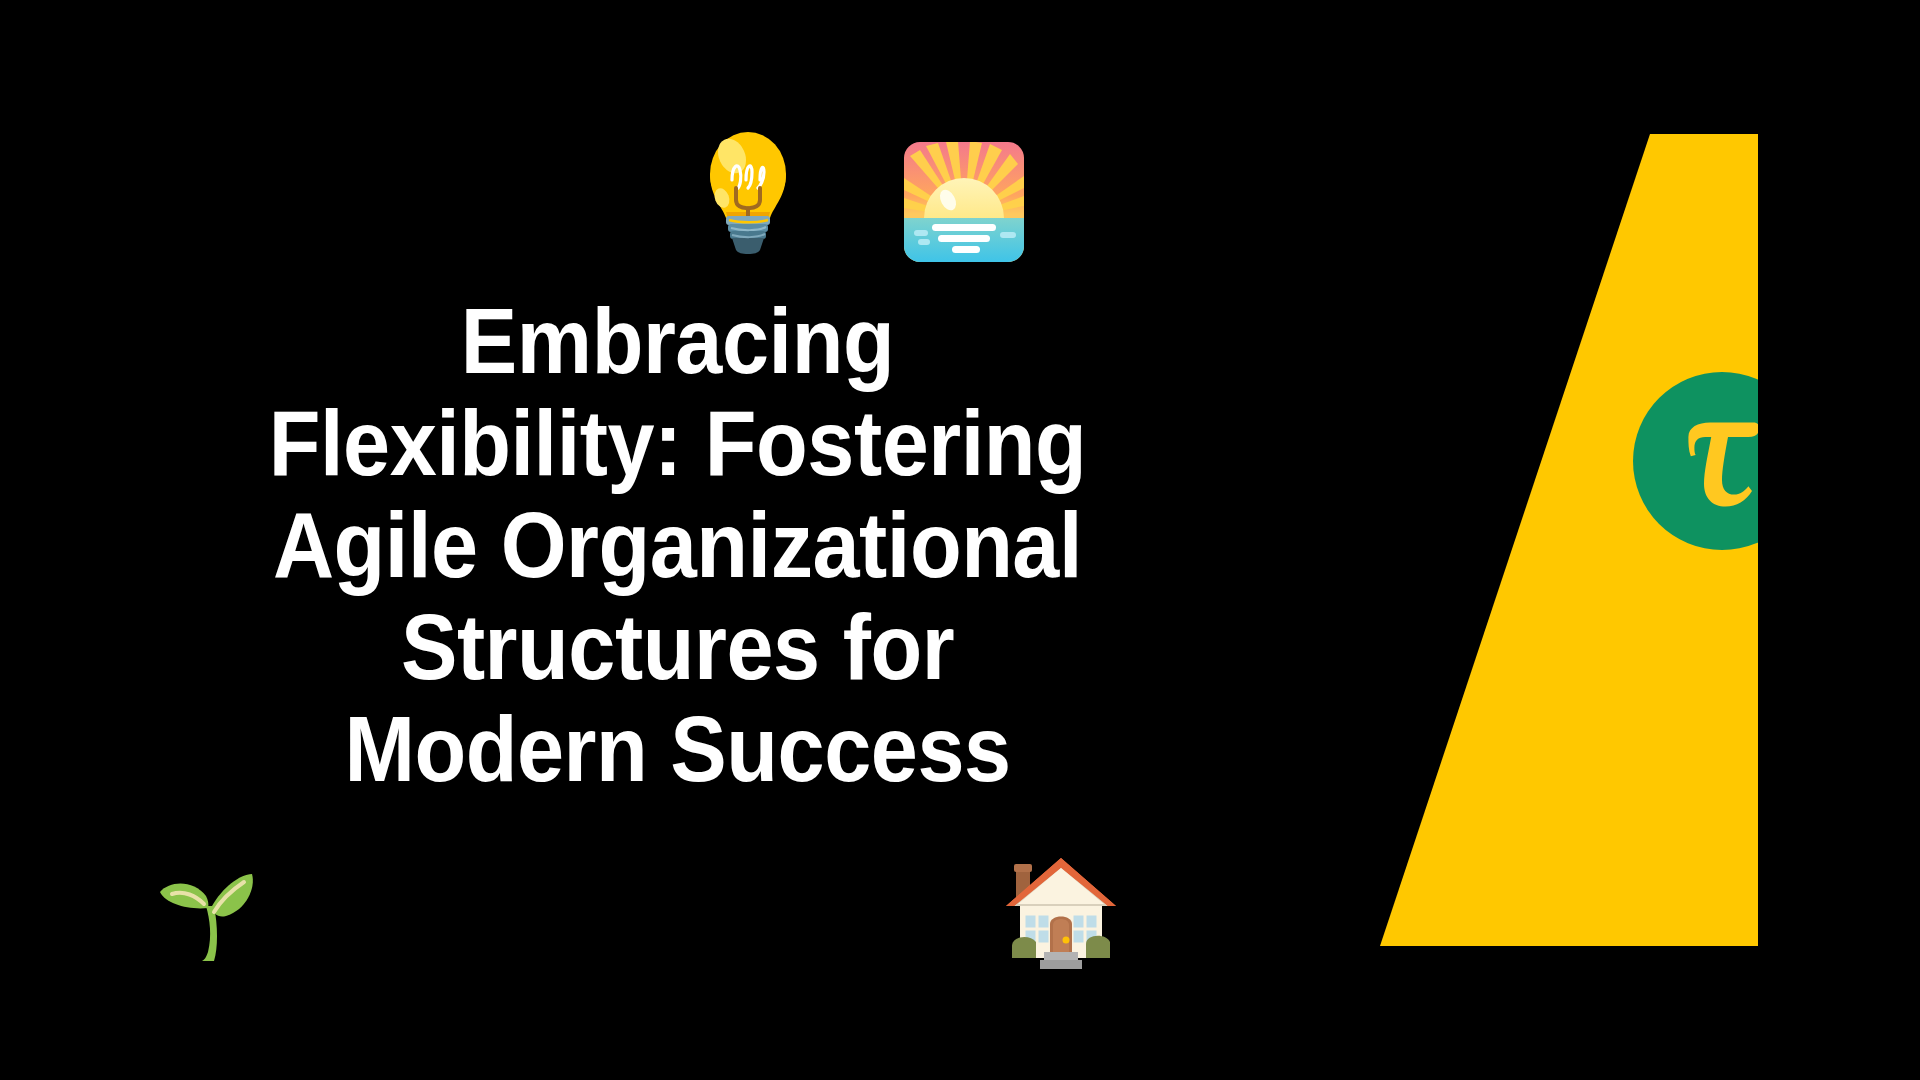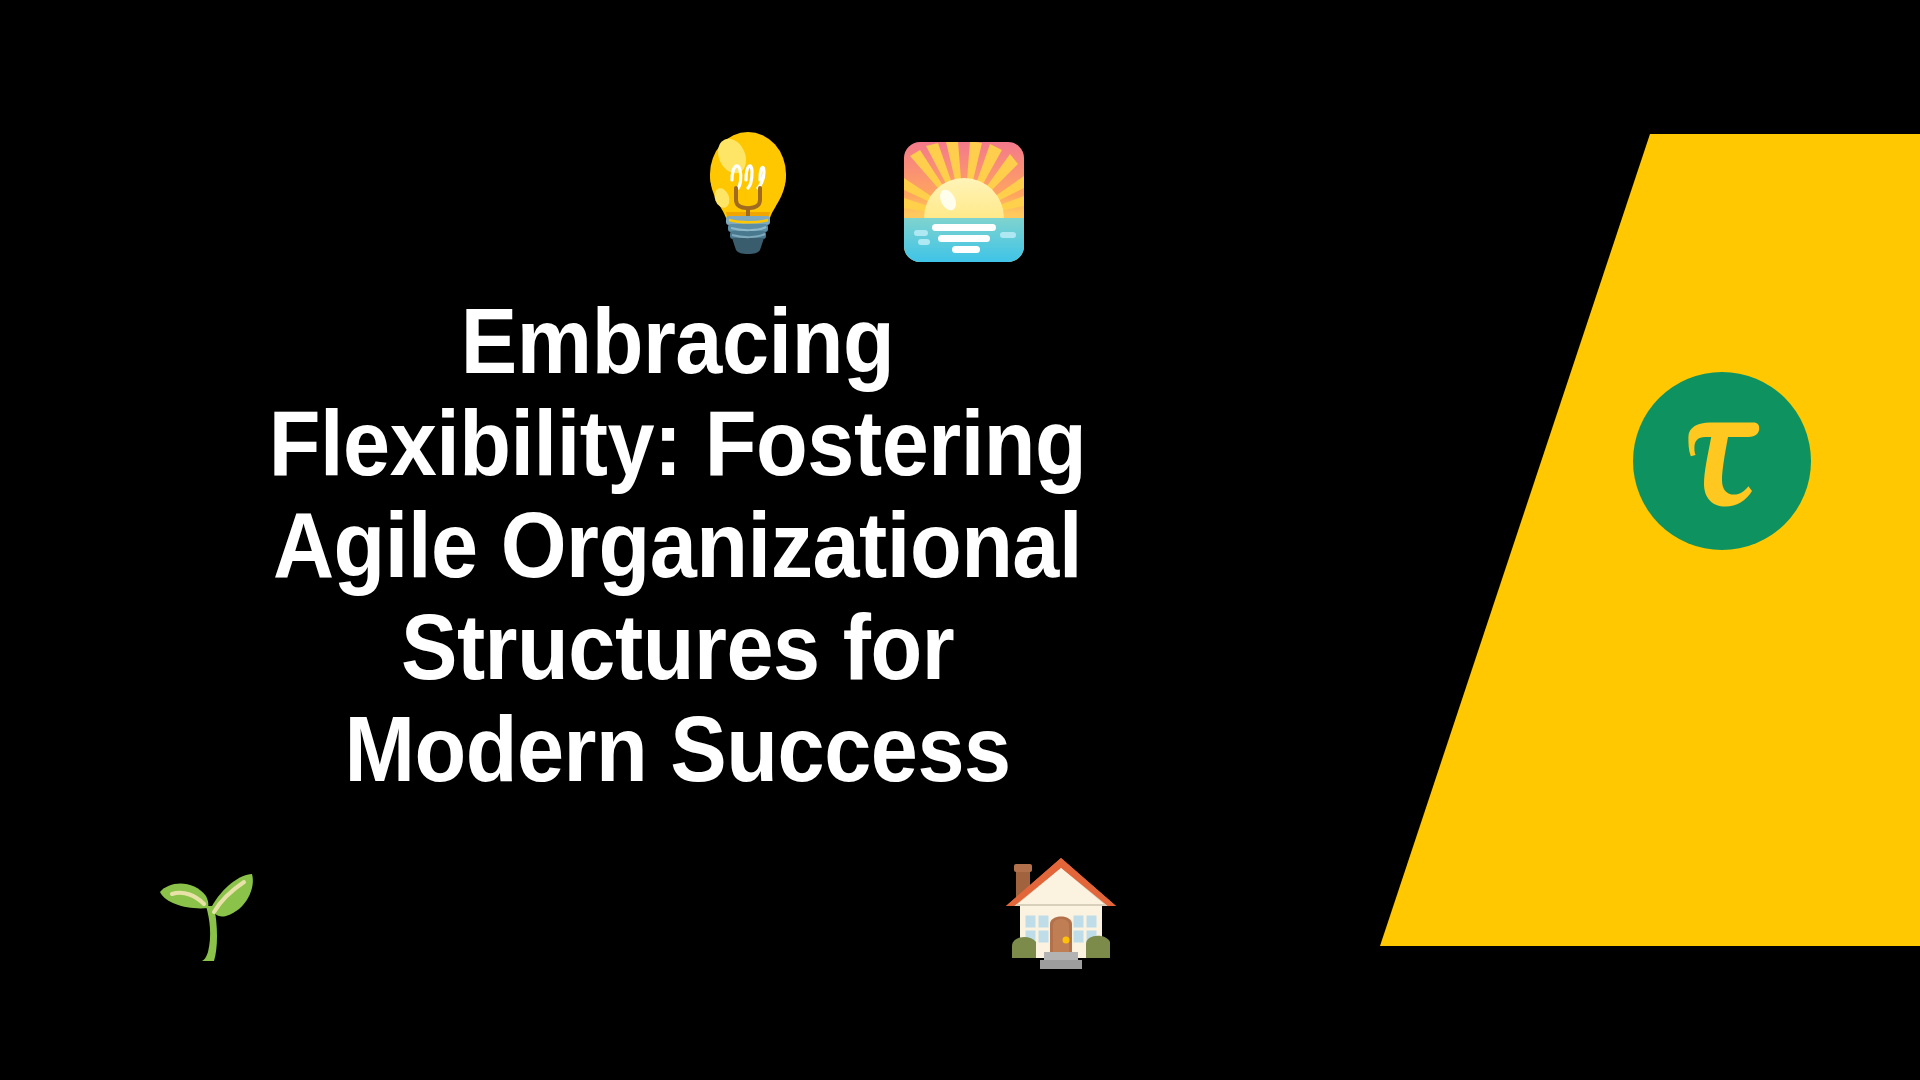--- a/index.html
+++ b/index.html
@@ -3,21 +3,21 @@
 <meta charset="utf-8">
 <title>Presentation Title Slide</title>
 <style>
   html, body {
     margin: 0;
     padding: 0;
     background: #000000;
   }
   #slide {
     position: relative;
-    width: 1920px;
+    width: 1758px;
     height: 1080px;
     background: #000000;
     overflow: hidden;
     font-family: "Liberation Sans", "DejaVu Sans", sans-serif;
   }
 
   
   .brand-panel {
     position: absolute;
     top: 134px;

